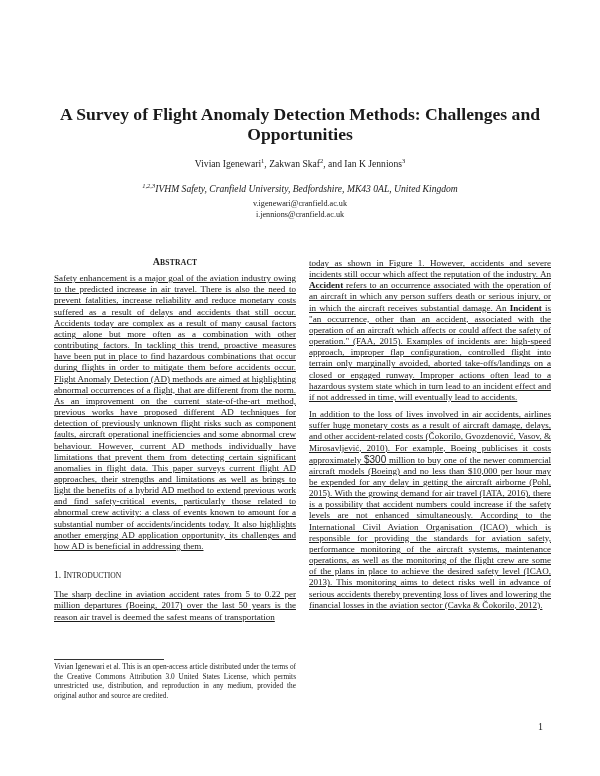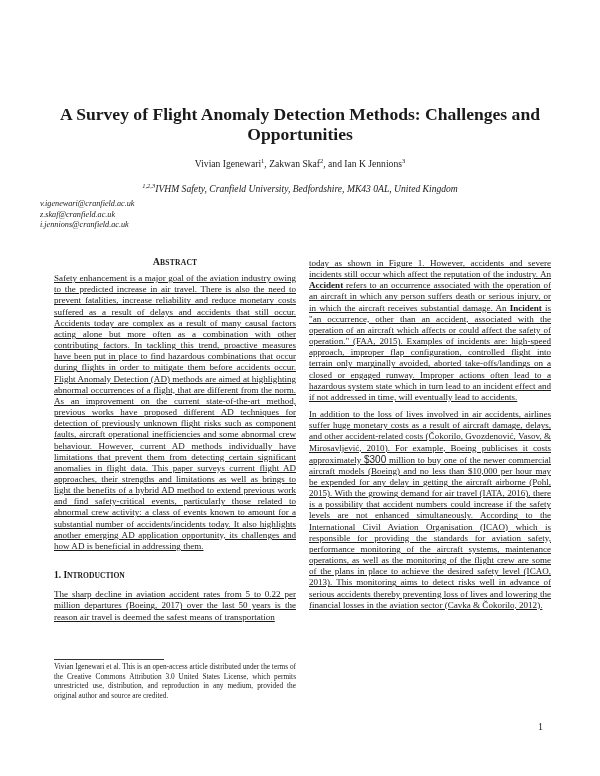--- a/index.html
+++ b/index.html
@@ -3,27 +3,27 @@
 <meta charset="utf-8">
 <style>
   html, body { margin:0; padding:0; background:#ffffff; }
   body { width:600px; height:776px; position:relative; overflow:hidden;
          font-family:"Liberation Serif", "DejaVu Serif", serif; color:#1a1a1a; }
   .page { position:absolute; left:0; top:0; width:481px; height:776px; }
   .title { position:absolute; left:40px; width:520px; top:104px; text-align:center;
            font-weight:bold; font-size:17.6px; line-height:20px; }
   .authors { position:absolute; left:40px; width:520px; top:157px; text-align:center; font-size:9.6px; }
   .affil { position:absolute; left:40px; width:520px; top:182px; text-align:center; font-style:italic; font-size:9.6px; }
-  .emails { position:absolute; left:40px; width:520px; top:199px; font-style:italic; font-size:8.2px; line-height:10.6px; }
+  .emails { position:absolute; left:40px; width:520px; top:199px; text-align:center; font-size:8.2px; line-height:10.6px; }
   .col { position:absolute; width:242px; font-size:9.05px; line-height:11.15px; text-align:justify; }
   .col-left { left:54px; top:256px; }
   .col-right { left:309px; top:258px; }
   .heading-center { text-align:center; font-weight:bold; font-size:10px; margin:0 0 5px 0; letter-spacing:0.2px; }
   .sc-small { font-size:7.6px;text-align:center; }
-  .section-heading { font-weight:bold; font-size:9.4px; margin:18px 0 8px 0; }
+  .section-heading { font-weight:normal; font-size:9.4px; margin:18px 0 8px 0; }
   p { margin:0 0 6px 0;text-decoration:underline; }
   .footnote-rule { position:absolute; left:54px; top:659px; width:110px; border-top:0.8px solid #333; }
   .footnote { position:absolute; left:54px; top:662px; width:242px; font-size:7.3px; line-height:9.6px; text-align:justify; }
   .page-number { position:absolute; left:538px; top:721px; font-size:10px; }
   sup { font-size:6.5px; }
   .money { font-family:"Liberation Sans", sans-serif; font-size:10px; }
 </style>
 </head>
 <body>
 
@@ -34,21 +34,20 @@
   <div class="authors">
     <span>Vivian Igenewari</span><sup>1</sup><span>, </span><span>Zakwan Skaf</span><sup>2</sup><span>, and </span><span>Ian K Jennions</span><sup>3</sup>
   </div>
 
   <div class="affil">
     <sup>1,2,3</sup><span>IVHM Safety, Cranfield University, Bedfordshire, MK43 0AL, United Kingdom</span>
   </div>
 
   <div class="emails">
     <div>v.igenewari@cranfield.ac.uk</div>
-    <div>z.skaf@cranfield.ac.uk</div>
     <div>i.jennions@cranfield.ac.uk</div>
   </div>
 
   <div class="col col-left">
     <div class="heading-center"><span>A</span><span class="sc-small">BSTRACT</span></div>
     <p>Safety enhancement is a major goal of the aviation industry owing to the predicted increase in air travel. There is also the need to prevent fatalities, increase reliability and reduce monetary costs suffered as a result of delays and accidents that still occur. Accidents today are complex as a result of many causal factors acting alone but more often as a combination with other contributing factors. In tackling this trend, proactive measures have been put in place to find hazardous combinations that occur during flights in order to mitigate them before accidents occur.  Flight Anomaly Detection (AD) methods are aimed at highlighting abnormal occurrences of a flight, that are different from the norm. As an improvement on the current state-of-the-art method, previous works have proposed different AD techniques for detection of previously unknown flight risks such as component faults, aircraft operational inefficiencies and some abnormal crew behaviour. However, current AD methods individually have limitations that prevent them from detecting certain significant anomalies in flight data. This paper surveys current flight AD approaches, their strengths and limitations as well as brings to light the benefits of a hybrid AD method to extend previous work and find safety-critical events, particularly those related to abnormal crew activity: a class of events known to amount for a substantial number of accidents/incidents today. It also highlights another emerging AD application opportunity, its challenges and how AD is beneficial in addressing them.</p>
 
     <div class="section-heading"><span>1. </span><span>I</span><span class="sc-small">NTRODUCTION</span></div>
     <p>The sharp decline in aviation accident rates from 5 to 0.22 per million departures (Boeing, 2017) over the last 50 years is the reason air travel is deemed the safest means of transportation</p>
   </div>

